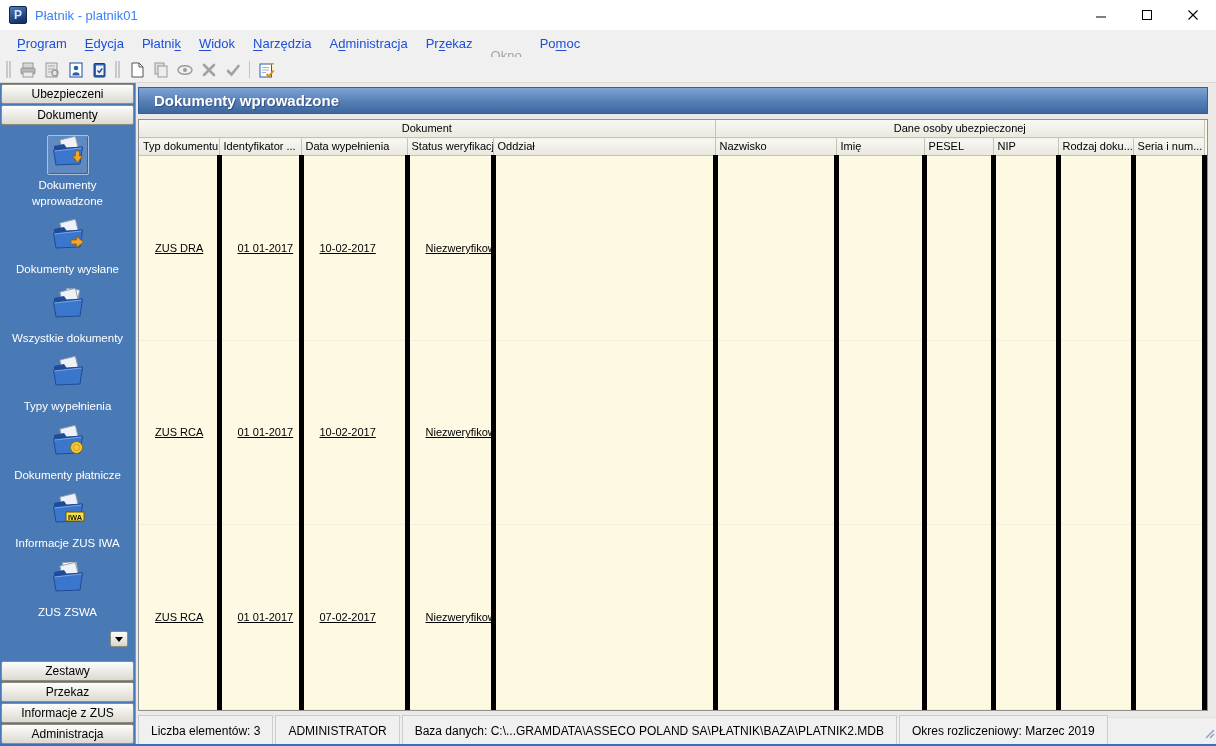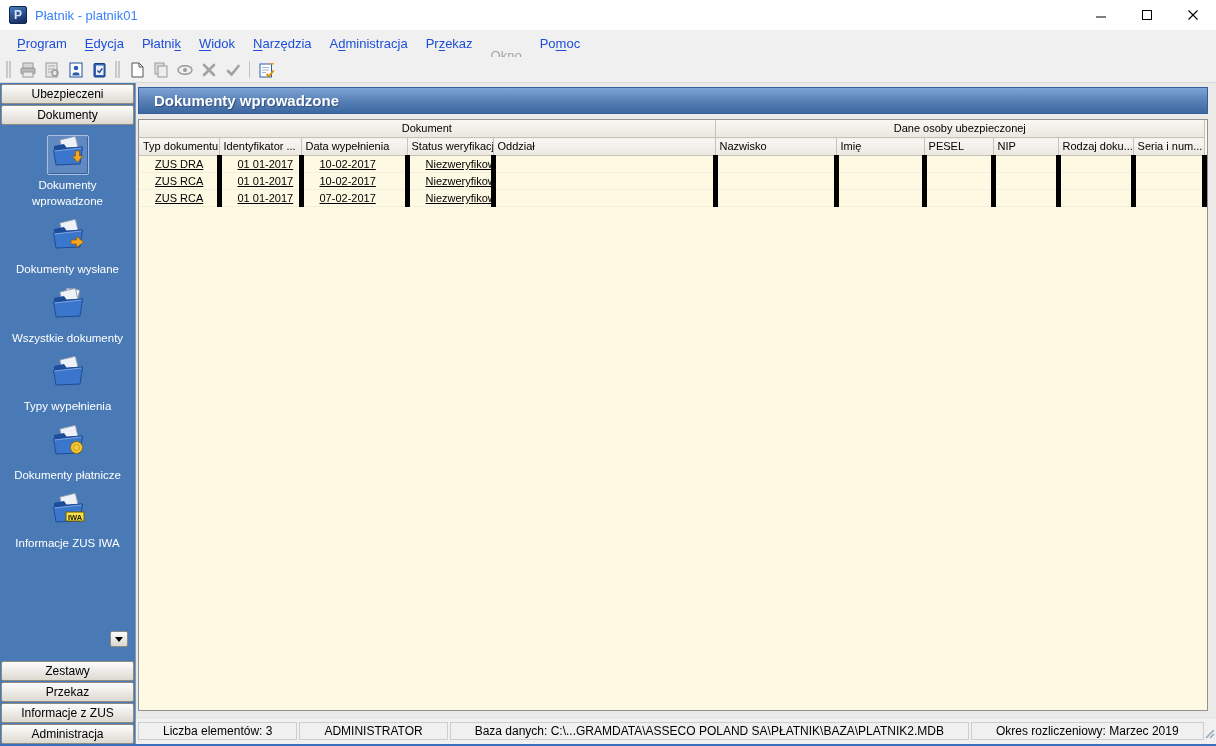--- a/index.html
+++ b/index.html
@@ -57,35 +57,35 @@
               border-top:5px solid #000; }
 
   
   .right-col { flex:1; display:flex; flex-direction:column; min-width:0; background:#ebeae8; }
   .main { flex:1; display:flex; flex-direction:column; min-height:0; padding:4px 8px 6px 2px; }
   .pane-header { height:27px; flex:0 0 auto; display:flex; align-items:center; padding-left:15px;
                  background:linear-gradient(#7ea3d5 0%,#567fb5 55%,#3c679f 100%);
                  border:1px solid #355f9b; color:#fff; font-size:15px; font-weight:bold;
                  text-shadow:1px 1px 1px rgba(0,0,50,.35); }
   .listview { flex:1; margin-top:5px; border:1px solid #91918f; background:#fdf9e3; overflow:hidden;
-              display:flex; flex-direction:column; }
+              display:flex; flex-direction:row; }
   table { border-collapse:collapse; table-layout:fixed; width:100%; font-size:11px; }
   th { background:linear-gradient(#f8f7f3,#eae8df); border-right:1px solid #c6c3b6;
        border-bottom:1px solid #c6c3b6; font-weight:normal; text-align:left; padding:2px 4px 3px 4px;
        color:#000; white-space:nowrap; overflow:hidden; cursor:default; }
   th.group-th { text-align:center; }
   td { padding:2px 16px; height:17px; border-right:5px solid #000000; border-bottom:1px solid #f4efda;
        white-space:nowrap; overflow:hidden; color:#000;text-decoration:underline; }
   .empty-area { flex:1; }
 
   
   .statusbar { height:27px; flex:0 0 auto; background:#f0f0f0; display:flex; align-items:center;
                gap:2px; padding:0 2px; position:relative; border-top:1px solid #e3e3e3; }
-  .status-cell { height:18px; border:1px solid #cdcdcd; background:#f0f0f0; display:flex;
-                 align-items:center; padding:0 24px; font-size:12px; color:#000; white-space:nowrap; }
+  .status-cell { height:32px; border:1px solid #cdcdcd; background:#f0f0f0; display:flex;
+                 align-items:center; padding:0 12px; font-size:12px; color:#000; white-space:nowrap; }
   .resize-grip { position:absolute; right:1px; bottom:1px; }
 </style>
 </head>
 <body>
 
 <svg width="0" height="0" style="position:absolute">
   <defs>
     <symbol id="sym-folder" viewBox="0 0 34 32">
       <rect x="10" y="2" width="16" height="12" rx="1" fill="#eef2f8" stroke="#8f9cb0" stroke-width="1" transform="rotate(-14 18 8)"></rect>
       <path d="M3 10 l10 -2 2.5 3.5 15.5 -1 1 3 -29 2 z" fill="#1c4c9a"></path>
@@ -268,20 +268,29 @@
           <div class="iconbox">
             <svg width="34" height="32">
               <use href="#sym-folder"></use>
               <rect x="15" y="19" width="18" height="9" fill="#f8e24a" stroke="#6b5a00"></rect>
               <text x="24" y="26.5" font-size="7.5" font-weight="bold" text-anchor="middle" fill="#1c1c00">IWA</text>
             </svg>
           </div>
           <div class="side-label">Informacje ZUS IWA</div>
         </div>
 
+        <div class="side-item">
+          <div class="iconbox">
+            <svg width="34" height="32">
+              <rect x="12" y="0" width="14" height="10" fill="#ffffff" stroke="#8f9cb0" transform="rotate(-6 19 5)"></rect>
+              <use href="#sym-folder"></use>
+            </svg>
+          </div>
+          <div class="side-label">ZUS ZSWA</div>
+        </div>
 
         <div class="scroll-btn">
           <div class="tri-down"></div>
         </div>
       </div>
 
       <div class="side-tab">Zestawy</div>
       <div class="side-tab">Przekaz</div>
       <div class="side-tab">Informacje z ZUS</div>
       <div class="side-tab">Administracja</div>

